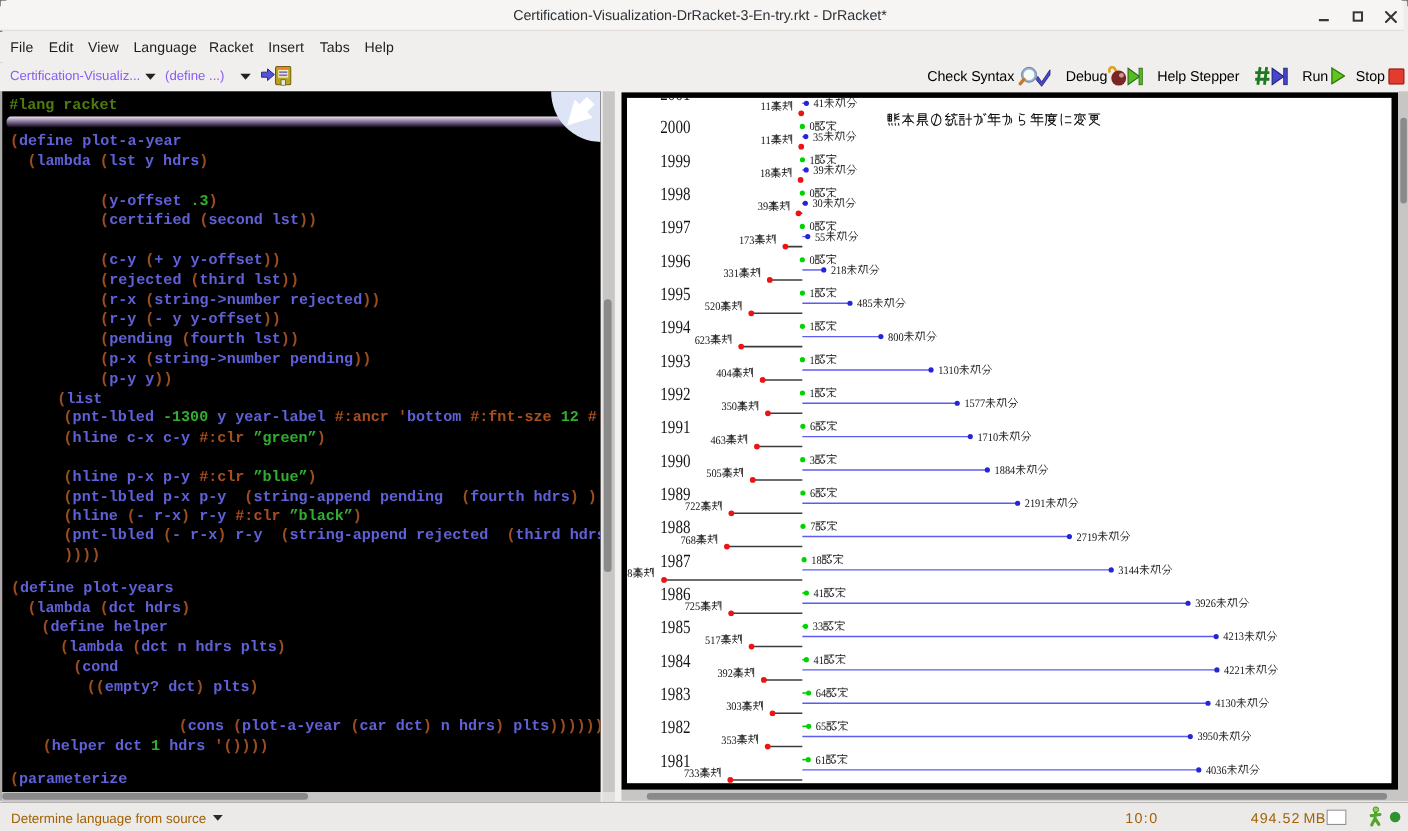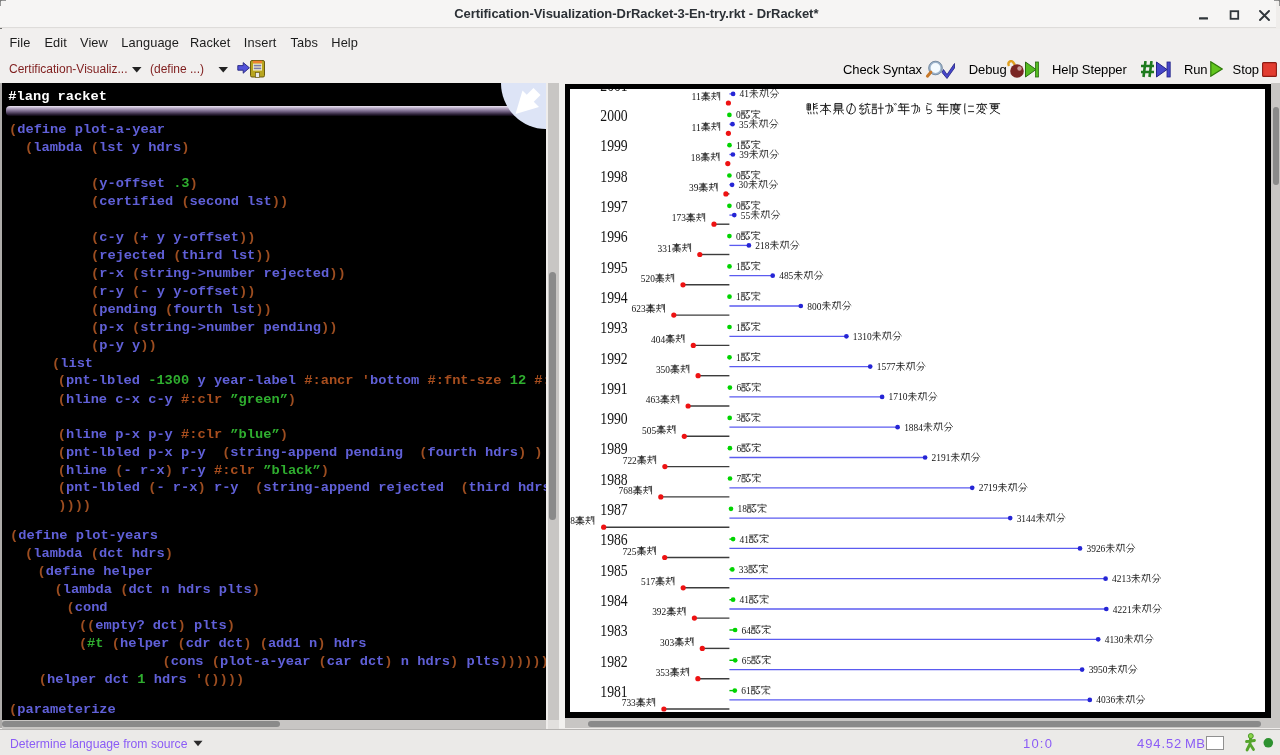--- a/index.html
+++ b/index.html
@@ -1,37 +1,37 @@
 <!DOCTYPE html>
 <html><head><meta charset="utf-8"><style>
 *{margin:0;padding:0;box-sizing:border-box}
 html,body{width:1280px;height:755px;overflow:hidden;font-family:"Liberation Sans",sans-serif}
 body{background:#efedeb;position:relative}
-#titlebar{position:absolute;left:0;top:0;width:1276.3px;padding-right:3.7px;height:28px;background:#f6f5f4;border-bottom:1px solid #dedcda;text-align:center;font-weight:bold;font-size:13px;letter-spacing:-0.05px;color:#2c3136;line-height:27px}
+#titlebar{position:absolute;left:0;top:0;width:1276.3px;padding-right:3.7px;height:28px;background:#f6f5f4;border-bottom:1px solid #dedcda;text-align:center;font-weight:normal;font-size:13px;letter-spacing:-0.05px;color:#2c3136;line-height:27px}
 #menubar{position:absolute;left:0;top:29px;width:1280px;height:28px;background:#f1efee}
 #menubar span{position:absolute;top:0;font-size:12.8px;color:#1c1c1c;line-height:28px;letter-spacing:0.1px}
 #toolbar{position:absolute;left:0;top:57px;width:1280px;height:26px;background:#f1efee}
-#toolbar span{position:absolute;top:0;font-size:12.5px;color:#7f1d1d;line-height:25px}
+#toolbar span{position:absolute;top:0;font-size:12.5px;color:#8b5cf6;line-height:25px}
 #toolbar .rb{font-size:13px;color:#000000;letter-spacing:-0.1px}
 #codepane{position:absolute;left:2px;top:83px;width:544px;height:636.5px;background:#000;overflow:hidden}
 .cl{position:absolute;white-space:pre;font-family:"Liberation Mono",monospace;font-size:13.7px;line-height:18px;color:#6060d8;font-weight:bold;letter-spacing:0}
 .cl .p{color:#9c4d20;font-style:normal}
 .cl .v{color:#6060d8;font-style:normal}
 .cl .n{color:#2fae2f;font-style:normal}
 .cl .k{color:#a84e1e;font-style:normal}
-.cl .w{color:#ffffff;font-style:normal}
+.cl .w{color:#4d7c0f;font-style:normal}
 #pbar{position:absolute;left:4px;top:23px;width:539px;height:9.5px;border-radius:4px;background:linear-gradient(#ece6f2 0%,#b9abc8 22%,#716182 55%,#2a1f35 85%,#0a060e 100%)}
 #bluecorner{position:absolute;right:0;top:0;width:45px;height:46px;background:#dde4f6;border-radius:0 0 0 100%}
 .sbtrack{position:absolute;background:#c8c6c4}
 .sbthumb{position:absolute;background:#8a8a8a;border-radius:3.5px}
 #gapstrip{position:absolute;left:546px;top:83px;width:18.5px;height:645px;background:#f2f1ef}
 #rightpanel{position:absolute;left:564.5px;top:84px;width:706.5px;height:634px;background:#000}
 #rightwhite{position:absolute;left:5.2px;top:5.2px;width:695.6px;height:623px;background:#fff}
 #statusbar{position:absolute;left:0;top:728.5px;width:1280px;height:26.5px;background:#ebeae8;border-top:1px solid #b5b3b1}
-#statusbar .st{position:absolute;font-size:12.2px;color:#8b5cf6;top:7px}
+#statusbar .st{position:absolute;font-size:12.2px;color:#a16207;top:7px}
 #langsel{left:10px}
 #membox{position:absolute;left:1205.5px;top:6px;width:18.5px;height:14px;background:#fff;border:1px solid #909090}
 #leftedge{position:absolute;left:0;top:28px;width:2px;height:700px;background:#aeacaa}
 </style></head><body>
 <div id="titlebar">Certification-Visualization-DrRacket-3-En-try.rkt - DrRacket*</div>
 <div id="leftedge"></div>
 <div style="position:absolute;left:0;top:28px;width:1.5px;height:55px;background:#6e6e6c"></div>
 <svg style="position:absolute;left:0px;top:0px" width="6" height="6" viewBox="0 0 6 6">
     <path d="M0,6 L0,2 Q0,0 2,0 L6,0" fill="none" stroke="#777" stroke-width="1.5"></path>
   </svg>
@@ -78,21 +78,20 @@
     <div class="cl" style="top:361.0px;left:55.80px"><i class="p">(</i><i class="v">pnt-lbled</i> <i class="v">p-x</i> <i class="v">p-y</i>  <i class="p">(</i><i class="v">string-append</i> <i class="v">pending</i>  <i class="p">(</i><i class="v">fourth</i> <i class="v">hdrs</i><i class="p">)</i> <i class="p">)</i></div>
     <div class="cl" style="top:378.8px;left:55.80px"><i class="p">(</i><i class="v">hline</i> <i class="p">(</i><i class="v">-</i> <i class="v">r-x</i><i class="p">)</i> <i class="v">r-y</i> <i class="k">#:clr</i> <i class="n">”black”</i><i class="p">)</i></div>
     <div class="cl" style="top:396.2px;left:55.80px"><i class="p">(</i><i class="v">pnt-lbled</i> <i class="p">(</i><i class="v">-</i> <i class="v">r-x</i><i class="p">)</i> <i class="v">r-y</i>  <i class="p">(</i><i class="v">string-append</i> <i class="v">rejected</i>  <i class="p">(</i><i class="v">third</i> <i class="v">hdrs</i></div>
     <div class="cl" style="top:413.8px;left:56.20px"><i class="p">)</i><i class="p">)</i><i class="p">)</i><i class="p">)</i></div>
     <div class="cl" style="top:444.4px;left:8.00px"><i class="p">(</i><i class="v">define</i> <i class="v">plot-years</i></div>
     <div class="cl" style="top:462.3px;left:23.00px"><i class="p">(</i><i class="v">lambda</i> <i class="p">(</i><i class="v">dct</i> <i class="v">hdrs</i><i class="p">)</i></div>
     <div class="cl" style="top:480.3px;left:35.60px"><i class="p">(</i><i class="v">define</i> <i class="v">helper</i></div>
     <div class="cl" style="top:498.0px;left:52.50px"><i class="p">(</i><i class="v">lambda</i> <i class="p">(</i><i class="v">dct</i> <i class="v">n</i> <i class="v">hdrs</i> <i class="v">plts</i><i class="p">)</i></div>
     <div class="cl" style="top:515.6px;left:64.50px"><i class="p">(</i><i class="v">cond</i></div>
     <div class="cl" style="top:533.5px;left:76.90px"><i class="p">(</i><i class="p">(</i><i class="v">empty?</i> <i class="v">dct</i><i class="p">)</i> <i class="v">plts</i><i class="p">)</i></div>
-    <div class="cl" style="top:551.5px;left:76.90px"><i class="p">(</i><i class="n">#t</i> <i class="p">(</i><i class="v">helper</i> <i class="p">(</i><i class="v">cdr</i> <i class="v">dct</i><i class="p">)</i> <i class="p">(</i><i class="v">add1</i> <i class="v">n</i><i class="p">)</i> <i class="v">hdrs</i></div>
     <div class="cl" style="top:569.5px;left:160.50px"><i class="p">(</i><i class="v">cons</i> <i class="p">(</i><i class="v">plot-a-year</i> <i class="p">(</i><i class="v">car</i> <i class="v">dct</i><i class="p">)</i> <i class="v">n</i> <i class="v">hdrs</i><i class="p">)</i> <i class="v">plts</i><i class="p">)</i><i class="p">)</i><i class="p">)</i><i class="p">)</i><i class="p">)</i><i class="p">)</i></div>
     <div class="cl" style="top:587.5px;left:36.75px"><i class="p">(</i><i class="v">helper</i> <i class="v">dct</i> <i class="n">1</i> <i class="v">hdrs</i> <i class="k">'</i><i class="v"></i><i class="p">(</i><i class="p">)</i><i class="p">)</i><i class="p">)</i><i class="p">)</i></div>
     <div class="cl" style="top:617.8px;left:7.00px"><i class="p">(</i><i class="v">parameterize</i></div>
     <div id="bluecorner"></div>
     <svg style="position:absolute;right:0;top:0" width="45" height="46" viewBox="0 0 45 46">
       <path d="M32.5,5 L39.5,12 L31,20.5 L24,13.5 Z" fill="#fff"></path>
       <path d="M14.5,31 L21.5,7.5 L38,24 Z" fill="#fff"></path>
     </svg>
   </div>
 <div class="sbtrack" style="left:548px;top:83px;width:10.5px;height:645px"></div>

